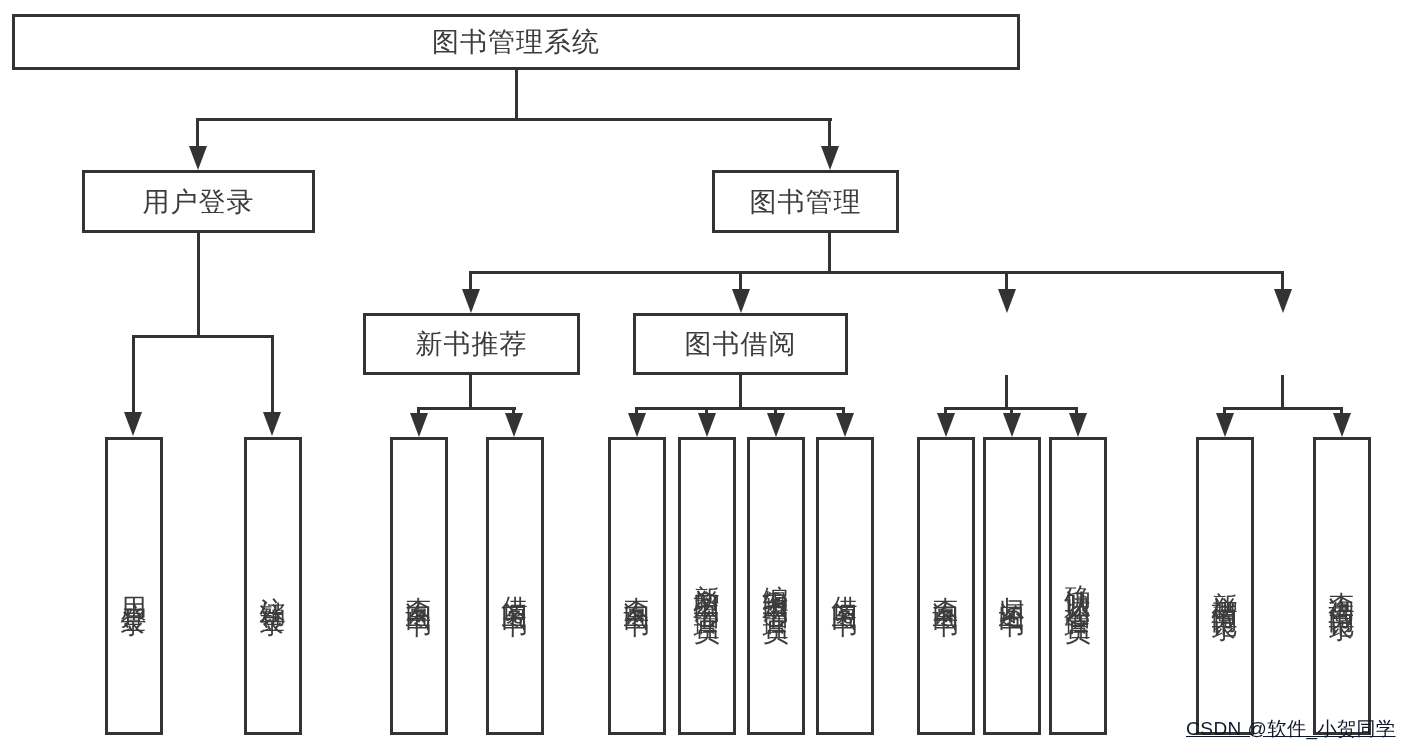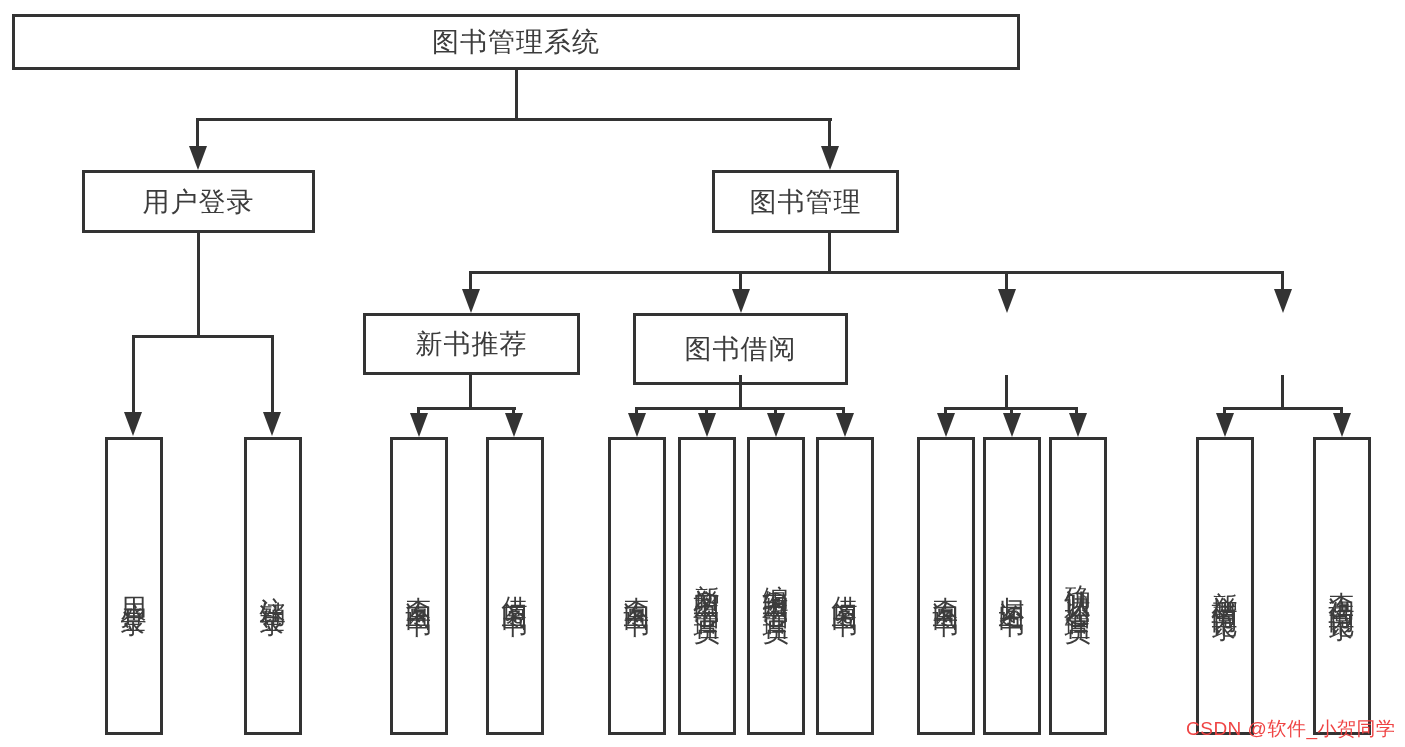--- a/index.html
+++ b/index.html
@@ -21,35 +21,35 @@
     writing-mode:vertical-rl;text-orientation:mixed;
     font-size:26px;letter-spacing:5px;color:#3c3c3c;line-height:1;
   }
   .ln{position:absolute;background:#333333;}
   .arw{
     position:absolute;width:0;height:0;
     border-left:9px solid transparent;border-right:9px solid transparent;
     border-top:24px solid #333333;
   }
   .watermark{
-    position:absolute;font-size:19px;letter-spacing:0.5px;color:#ef4444;white-space:nowrap;
+    position:absolute;font-size:19px;letter-spacing:0.5px;color:#0f172a;white-space:nowrap;text-decoration:underline;
   }
 </style>
 </head>
 <body>
 
 <div class="canvas">
 
   <div class="box" style="left:12px;top:14px;width:1008px;height:56px;">图书管理系统</div>
 
   <div class="box" style="left:82px;top:170px;width:233px;height:63px;">用户登录</div>
   <div class="box" style="left:712px;top:170px;width:187px;height:63px;">图书管理</div>
 
   <div class="box" style="left:363px;top:313px;width:217px;height:62px;">新书推荐</div>
-  <div class="box" style="left:633px;top:313px;width:215px;height:72px;">图书借阅</div>
+  <div class="box" style="left:633px;top:313px;width:215px;height:62px;">图书借阅</div>
 
   <div class="vbox" style="left:105px;">
     <span class="vtext">用户登录</span>
   </div>
   <div class="vbox" style="left:244px;">
     <span class="vtext">注销登录</span>
   </div>
 
   <div class="vbox" style="left:390px;">
     <span class="vtext">查询图书</span>

